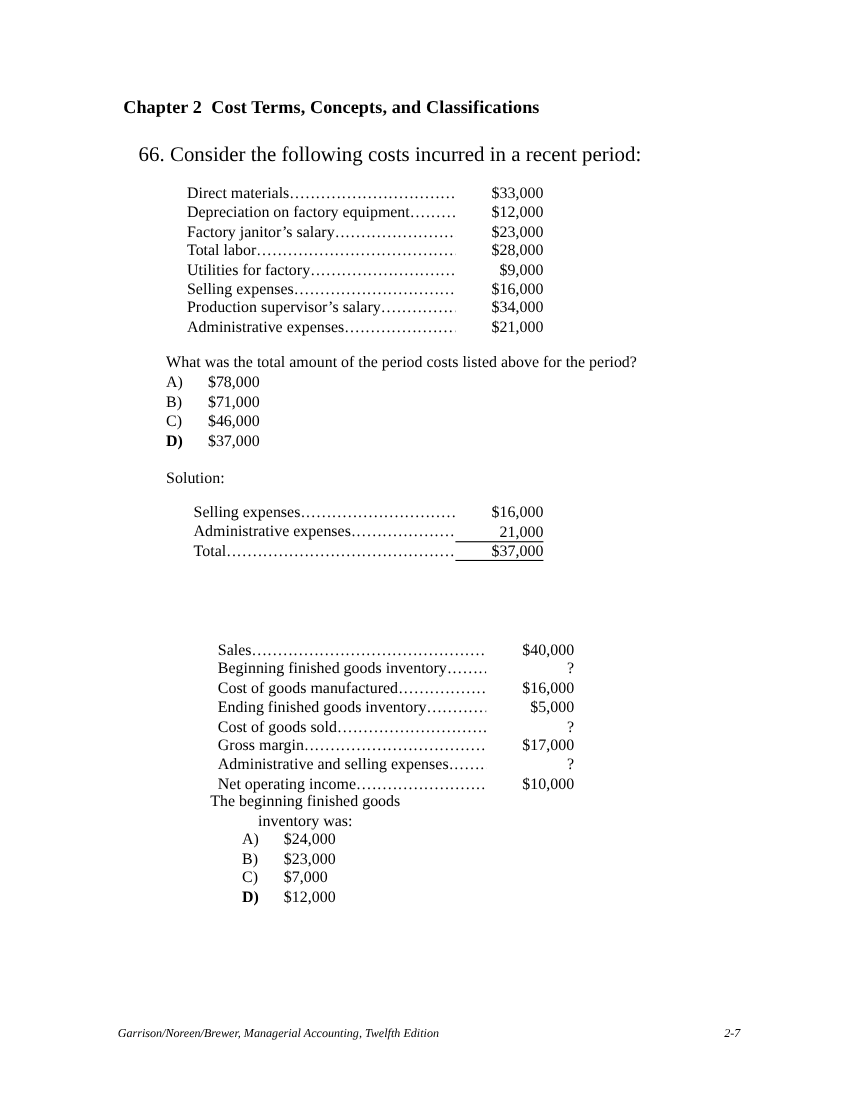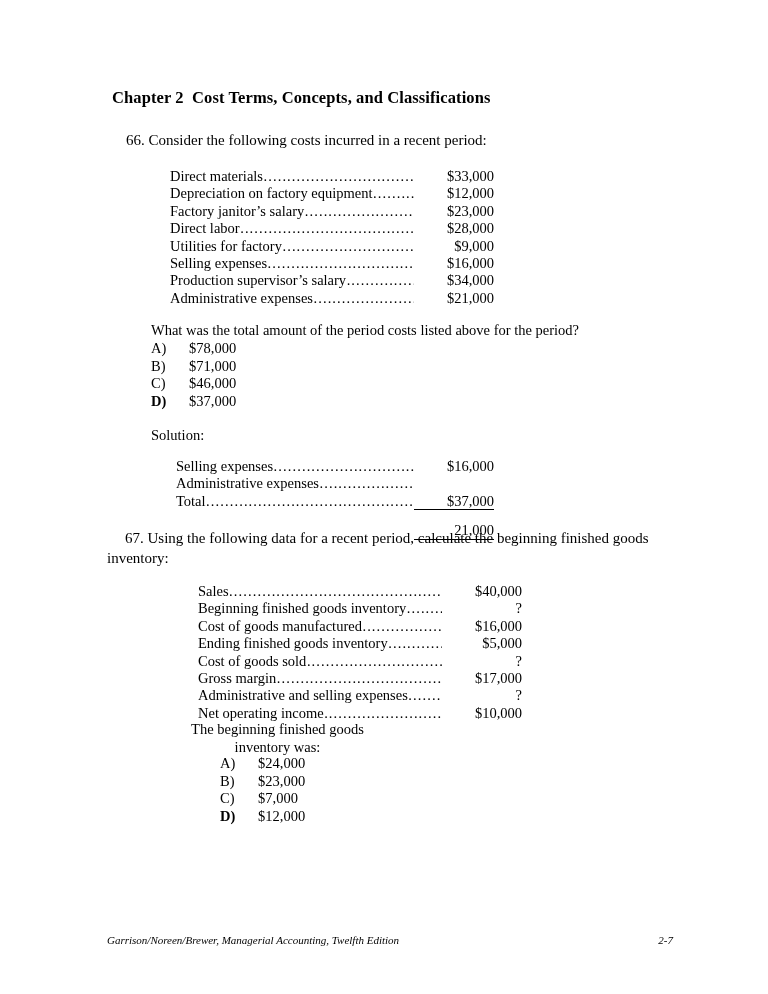--- a/index.html
+++ b/index.html
@@ -31,21 +31,21 @@
     top: 88px;
     font-size: 16.5px;
     font-weight: bold;
     letter-spacing: 0.1px;
     white-space: pre;
   }
 
   
   .qnum-line {
     position: absolute;
-    font-size: 15px;
+    font-size: 19px;
     line-height: 19px;
   }
   #q66-intro {
     left: 126px;
     top: 131px;
     white-space: pre;
   }
   #q67-intro {
     left: 107px;
     top: 529px;
@@ -58,21 +58,21 @@
   .leader-list {
     position: absolute;
     font-size: 14.5px;
   }
   #list-66 { left: 170px; top: 168px; width: 324px; }
   #list-solution { left: 176px; top: 458px; width: 318px; }
   #list-67 { left: 170px; top: 583px; width: 324px; margin-left: 28px; }
 
   .leader-row {
     display: flex;
-    align-items: flex-start;
+    align-items: flex-end;
     height: 17.4px;
     line-height: 17.4px;
     white-space: nowrap;
   }
   .leader-label {
     flex: 0 0 auto;
   }
   .leader-dots {
     flex: 1 1 auto;
     overflow: hidden;
@@ -171,21 +171,21 @@
         <span class="leader-label">Depreciation on factory equipment</span>
         <span class="leader-dots">..........................................................................................</span>
         <span class="leader-amt">$12,000</span>
       </div>
       <div class="leader-row">
         <span class="leader-label">Factory janitor’s salary</span>
         <span class="leader-dots">..........................................................................................</span>
         <span class="leader-amt">$23,000</span>
       </div>
       <div class="leader-row">
-        <span class="leader-label">Direct labor</span>
+        <span class="leader-label">Total labor</span>
         <span class="leader-dots">..........................................................................................</span>
         <span class="leader-amt">$28,000</span>
       </div>
       <div class="leader-row">
         <span class="leader-label">Utilities for factory</span>
         <span class="leader-dots">..........................................................................................</span>
         <span class="leader-amt">$9,000</span>
       </div>
       <div class="leader-row">
         <span class="leader-label">Selling expenses</span>
@@ -238,21 +238,20 @@
         <span class="leader-dots">..........................................................................................</span>
         <span class="leader-amt rule-single">21,000</span>
       </div>
       <div class="leader-row">
         <span class="leader-label">Total</span>
         <span class="leader-dots">..........................................................................................</span>
         <span class="leader-amt rule-total">$37,000</span>
       </div>
     </div>
 
-  <div class="qnum-line" id="q67-intro">67.    Using the following data for a recent period, calculate the beginning finished goods inventory:</div>
 
   <div class="leader-list" id="list-67">
       <div class="leader-row">
         <span class="leader-label">Sales</span>
         <span class="leader-dots">..........................................................................................</span>
         <span class="leader-amt">$40,000</span>
       </div>
       <div class="leader-row">
         <span class="leader-label">Beginning finished goods inventory</span>
         <span class="leader-dots">..........................................................................................</span>

